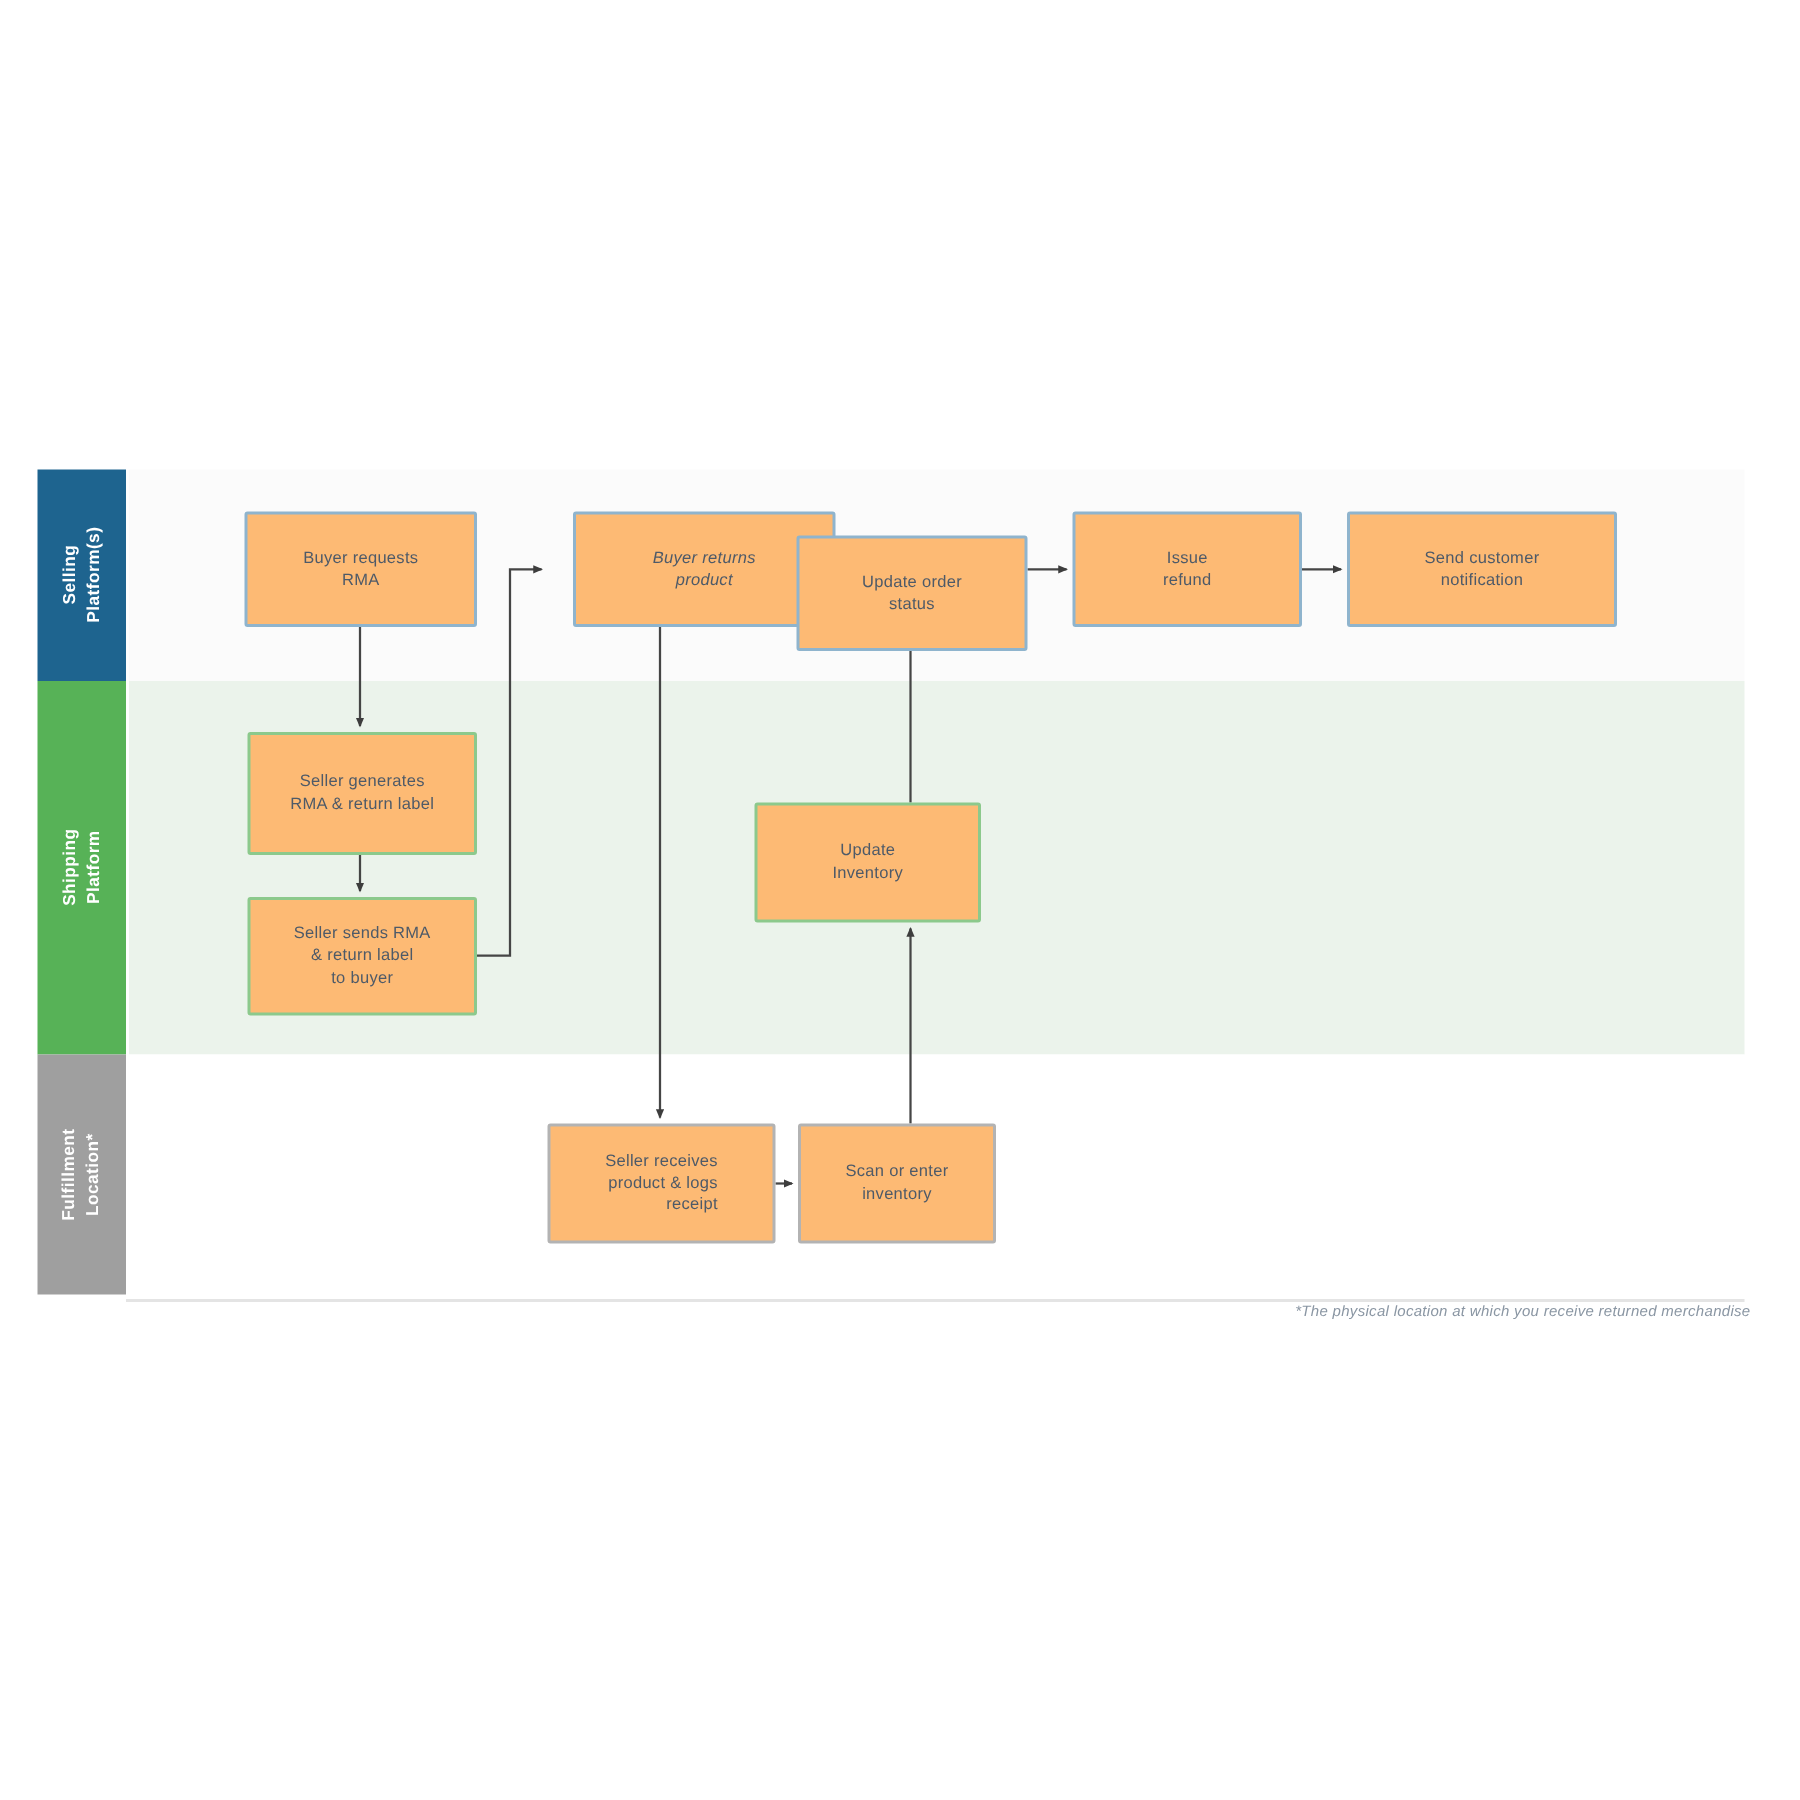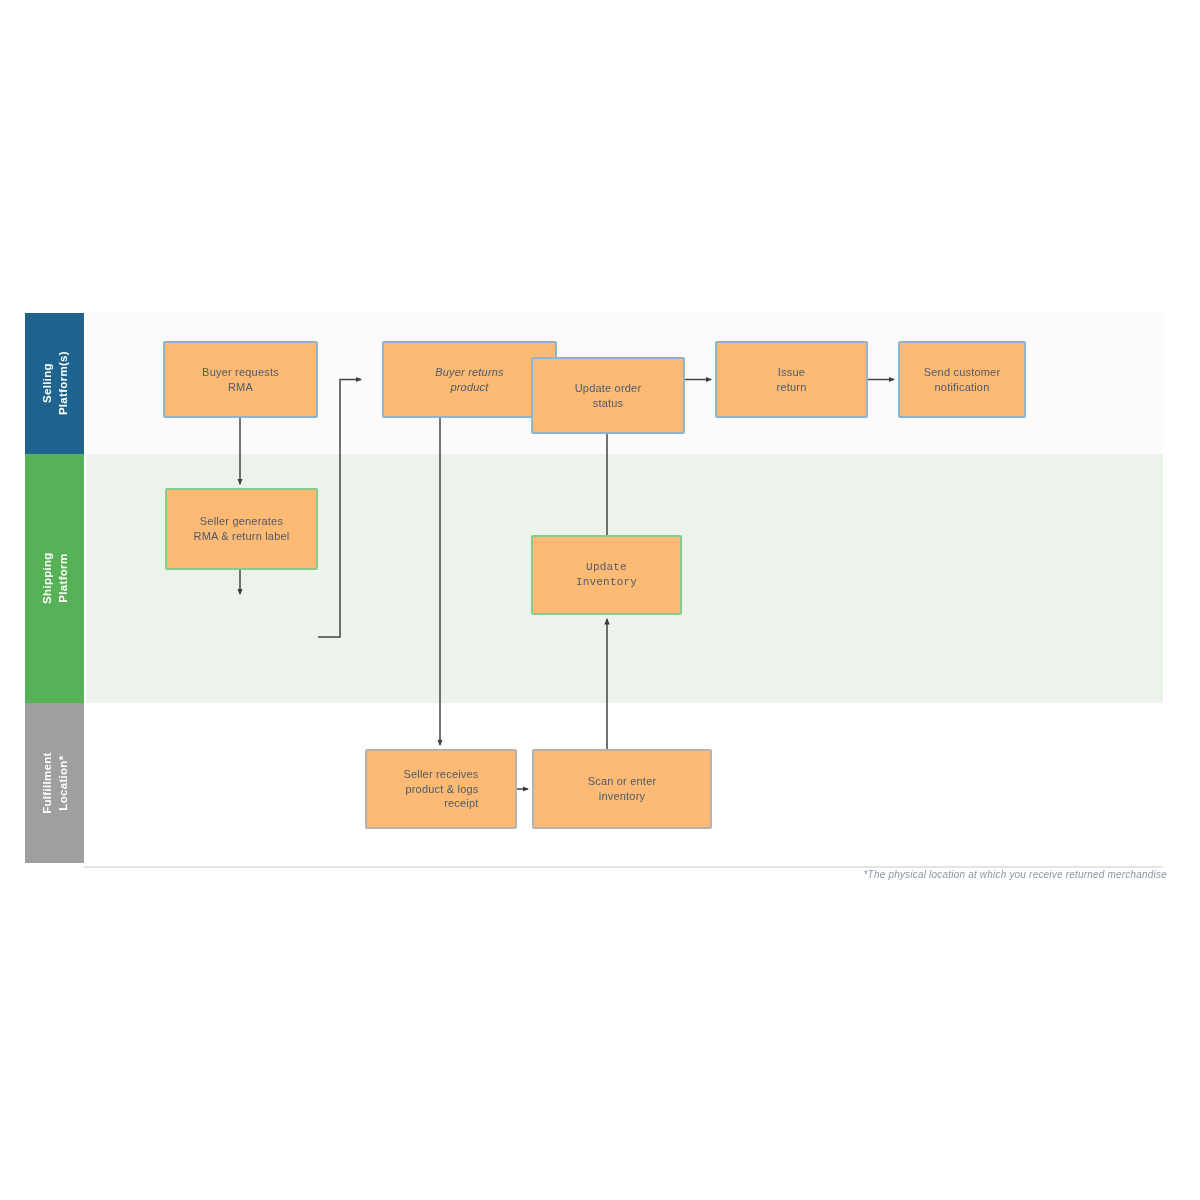--- a/index.html
+++ b/index.html
@@ -85,26 +85,26 @@
     line-height: 1.35;
     color: #4e5a68;
     white-space: pre-line;
     letter-spacing: 0.2px;
   }
 
   #n-buyer-requests-rma        { left: 138px; top: 28px;  width: 155px; height: 77px; }
   #n-buyer-returns-product     { left: 357px; top: 28px;  width: 175px; height: 77px; font-style: italic; }
   #n-update-order-status       { left: 506px; top: 44px;  width: 154px; height: 77px; }
   #n-issue-refund              { left: 690px; top: 28px;  width: 153px; height: 77px; }
-  #n-send-customer-notification{ left: 873px; top: 28px;  width: 128px; height: 77px; }
+  #n-send-customer-notification{ left: 873px; top: 28px;  width: 180px; height: 77px; }
   #n-seller-generates          { left: 140px; top: 175px; width: 153px; height: 82px; }
   #n-seller-sends              { left: 140px; top: 285px; width: 153px; height: 79px; }
-  #n-update-inventory          { left: 506px; top: 222px; width: 151px; height: 80px; font-family: Liberation Mono, monospace; }
+  #n-update-inventory          { left: 478px; top: 222px; width: 151px; height: 80px; }
   #n-seller-receives           { left: 340px; top: 436px; width: 152px; height: 80px; text-align: right; }
-  #n-scan-or-enter             { left: 507px; top: 436px; width: 180px; height: 80px; }
+  #n-scan-or-enter             { left: 507px; top: 436px; width: 132px; height: 80px; }
 
   .connector-layer {
     position: absolute;
     left: 0;
     top: 0;
     width: 1140px;
     height: 560px;
     pointer-events: none;
   }
 
@@ -175,30 +175,35 @@
   <div class="node node--blue" id="n-buyer-returns-product">
     <div class="node-label">Buyer returns
 product</div>
   </div>
   <div class="node node--blue" id="n-update-order-status">
     <div class="node-label">Update order
 status</div>
   </div>
   <div class="node node--blue" id="n-issue-refund">
     <div class="node-label">Issue
-return</div>
+refund</div>
   </div>
   <div class="node node--blue" id="n-send-customer-notification">
     <div class="node-label">Send customer
 notification</div>
   </div>
 
   <div class="node node--green" id="n-seller-generates">
     <div class="node-label">Seller generates
 RMA &amp; return label</div>
+  </div>
+  <div class="node node--green" id="n-seller-sends">
+    <div class="node-label">Seller sends RMA
+&amp; return label
+to buyer</div>
   </div>
   <div class="node node--green" id="n-update-inventory">
     <div class="node-label">Update
 Inventory</div>
   </div>
 
   <div class="node node--gray" id="n-seller-receives">
     <div class="node-label">Seller receives
 product &amp; logs
 receipt</div>

